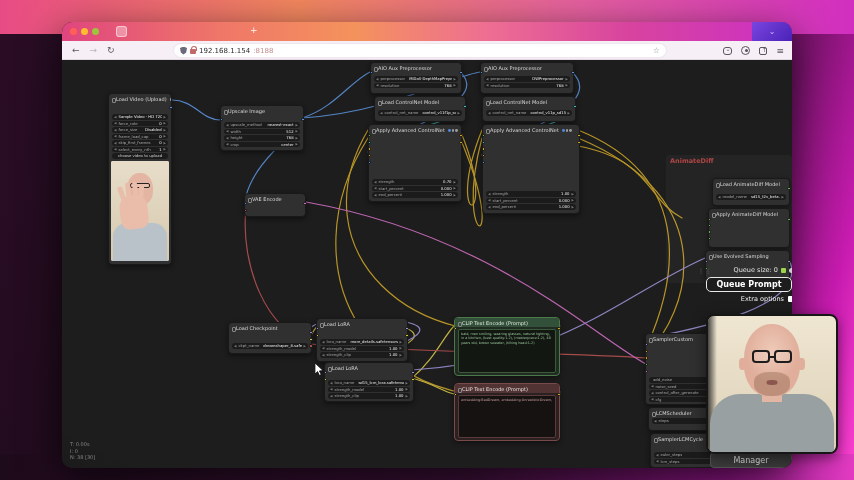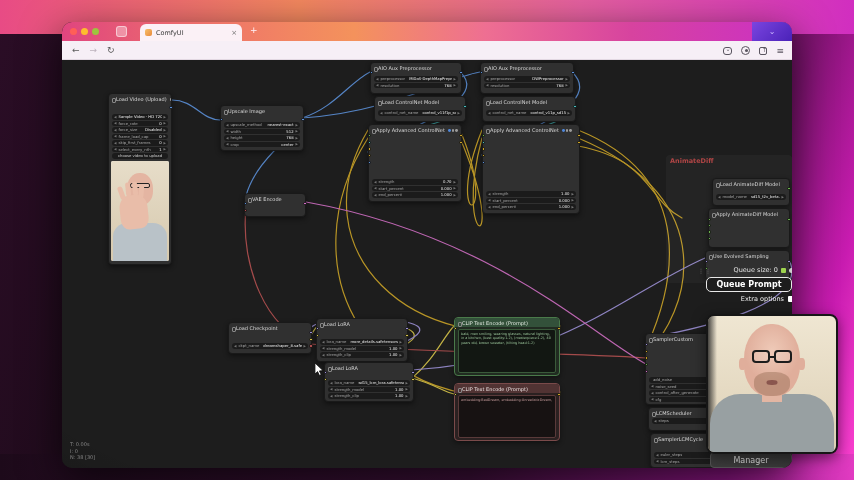--- a/index.html
+++ b/index.html
@@ -157,35 +157,37 @@
 <div class="wallpaper-top"></div>
 <div class="wallpaper-bottom"></div>
 
 <div class="window">
 
   <div class="tabstrip">
     <span class="traffic t-red"></span>
     <span class="traffic t-yellow"></span>
     <span class="traffic t-green"></span>
     <span class="ext-box"></span>
-    <div class="tab">
-      <span class="favicon"></span>
-      <span class="tab-title">ComfyUI</span>
-      <span class="tab-close">×</span>
-    </div>
     <span class="newtab">+</span>
     <div class="tab-overflow">
       <span>⌄</span>
     </div>
   </div>
 
   <div class="toolbar">
     <span class="nav-ic">←</span>
     <span class="nav-ic dis">→</span>
     <span class="nav-ic">↻</span>
+    <div class="urlbar">
+      <span class="shield"></span>
+      <span class="lock"></span>
+      <span class="url-host">192.168.1.154</span>
+      <span class="url-port">:8188</span>
+      <span class="url-star">☆</span>
+    </div>
     <div class="tb-right">
       <span class="ic-pocket"></span>
       <span class="ic-account"></span>
       <span class="ic-share"></span>
       <span class="tb-ic">≡</span>
     </div>
   </div>
 
   <div class="canvas">
 

